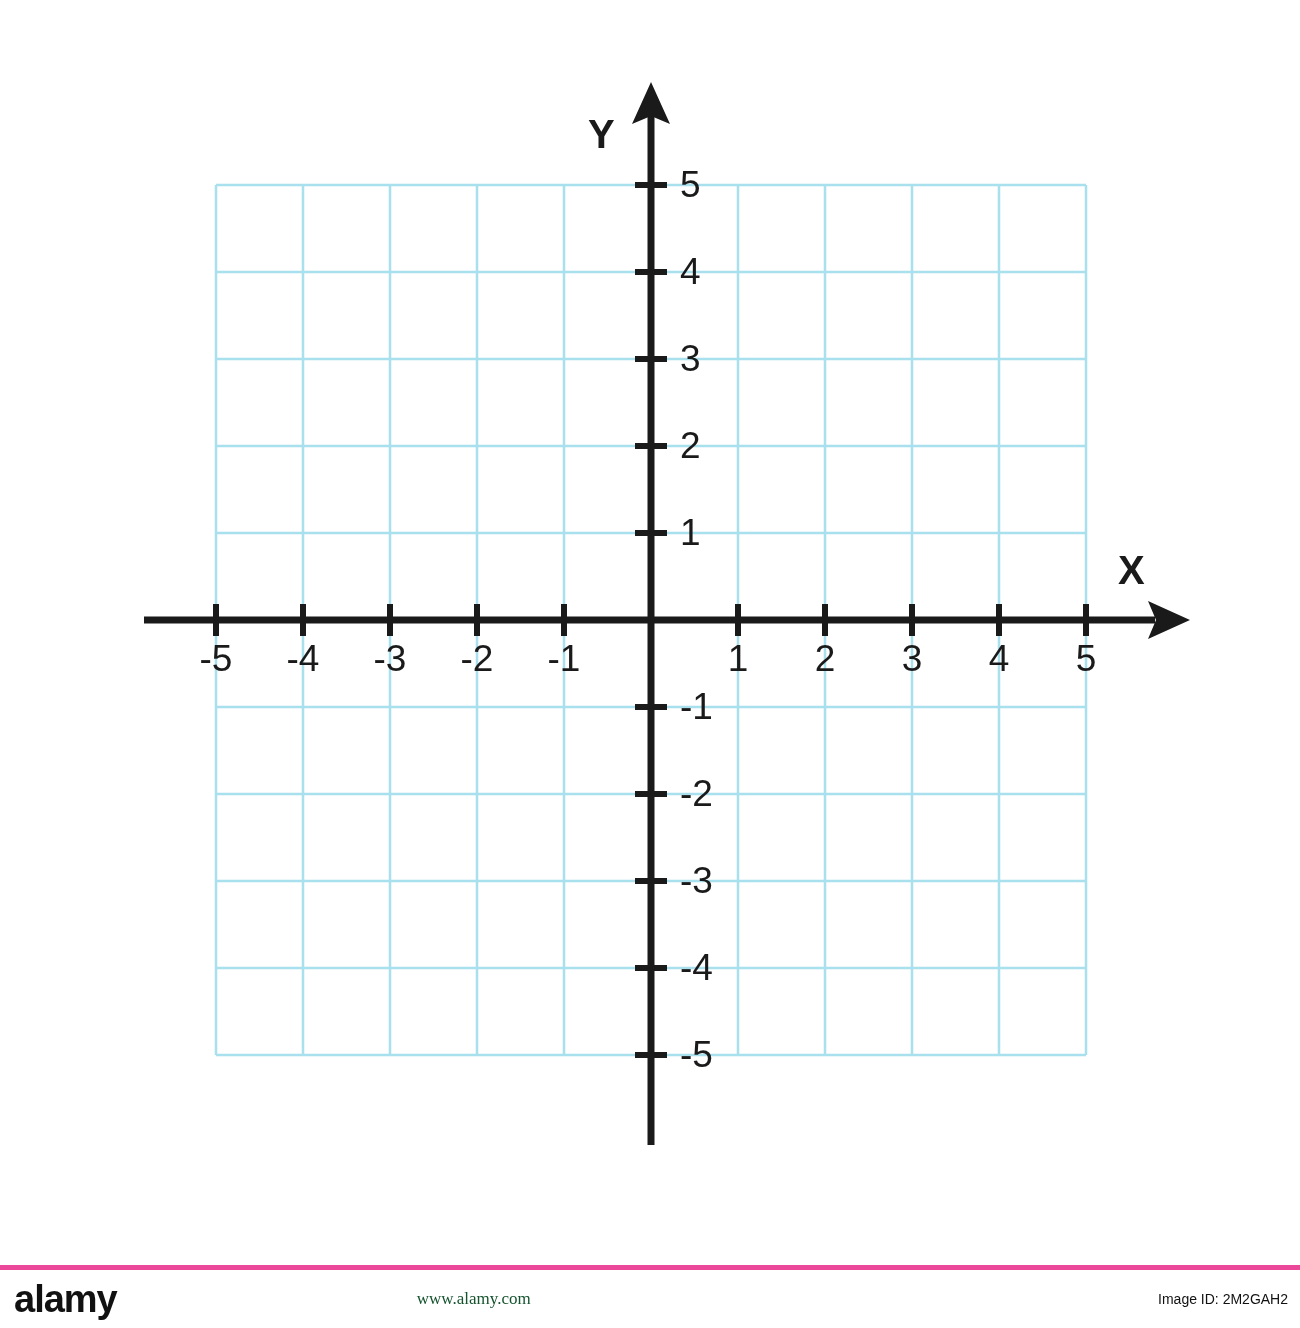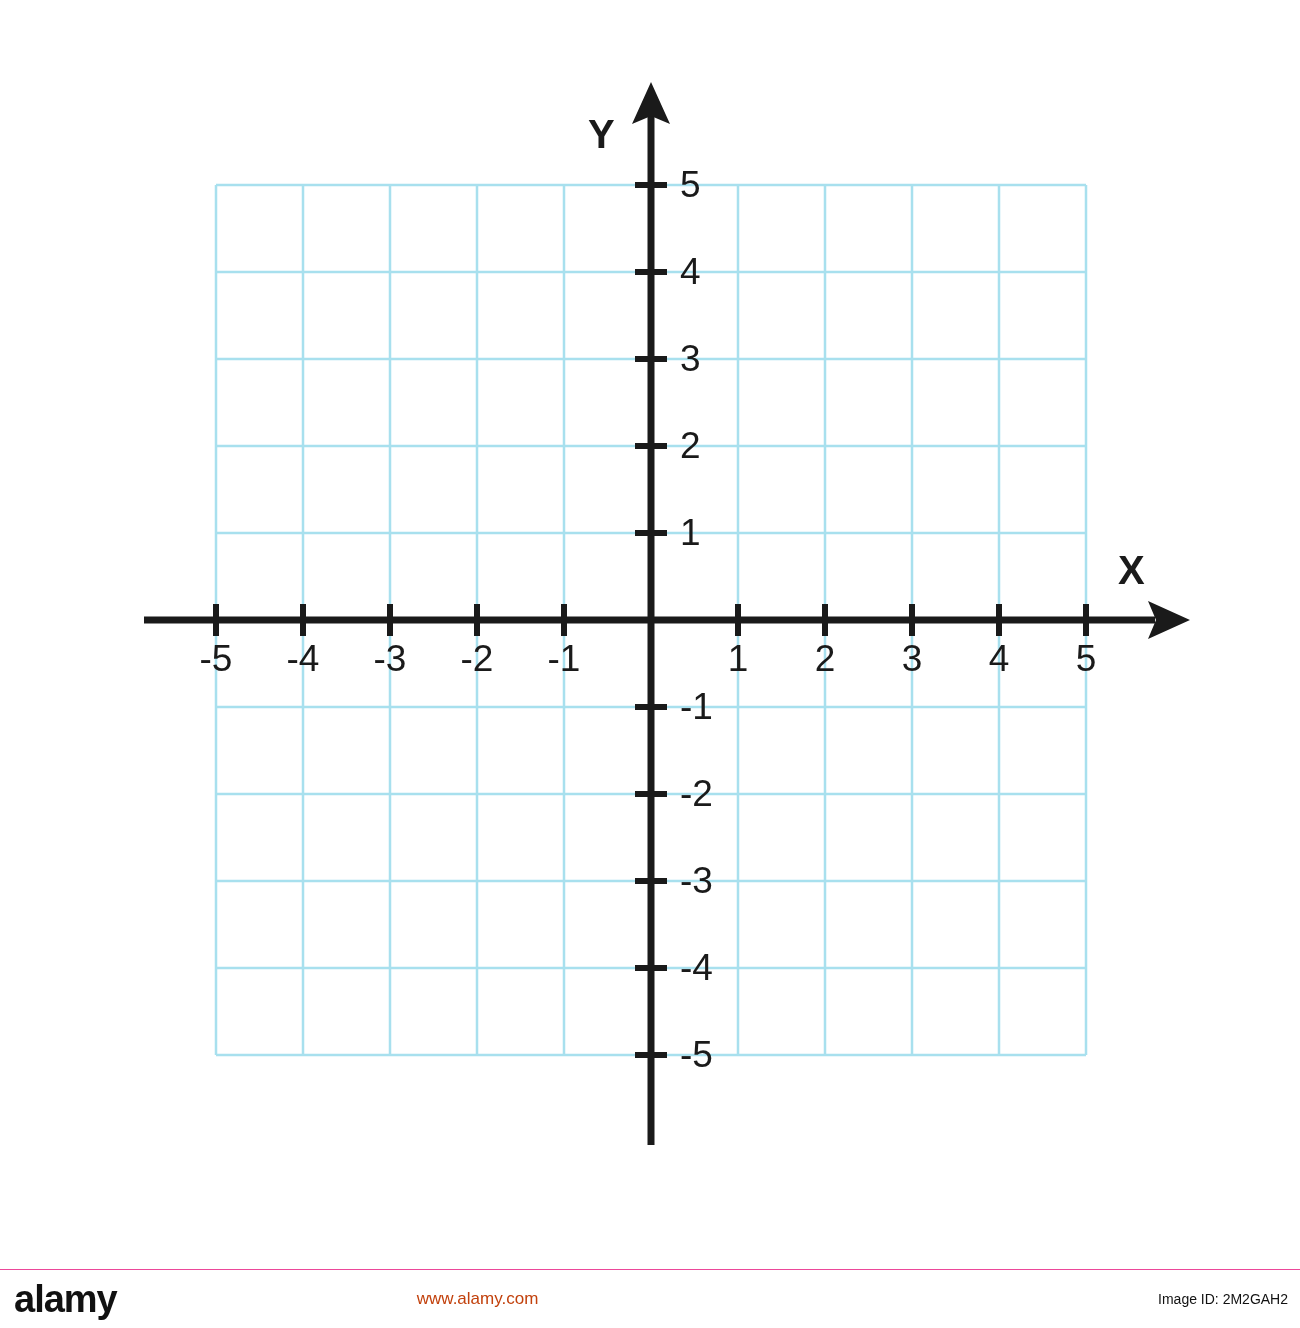--- a/index.html
+++ b/index.html
@@ -28,37 +28,37 @@
     width: 1300px;
     height: 1270px;
   }
   #watermark-bar {
     position: absolute;
     left: 0;
     bottom: 0;
     width: 1300px;
     height: 58px;
     background: #ffffff;
-    border-top: 1px solid #ec4899;
+    border-top: 5px solid #ec4899;
     display: flex;
     align-items: center;
   }
   .wm-logo {
     font-family: "Liberation Sans", sans-serif;
     font-size: 38px;
     font-weight: 700;
     color: #111111;
     letter-spacing: -1px;
     margin-left: 14px;
     line-height: 1;
   }
   .wm-text {
-    font-family: Liberation Sans, sans-serif;
+    font-family: Liberation Serif, serif;
     font-size: 17px;
-    color: #c2410c;
+    color: #14532d;
     margin-left: 300px;
     white-space: nowrap;
   }
   .wm-id {
     position: absolute;
     right: 12px;
     top: 50%;
     transform: translateY(-50%);
     font-family: "Liberation Sans", sans-serif;
     font-size: 14px;

